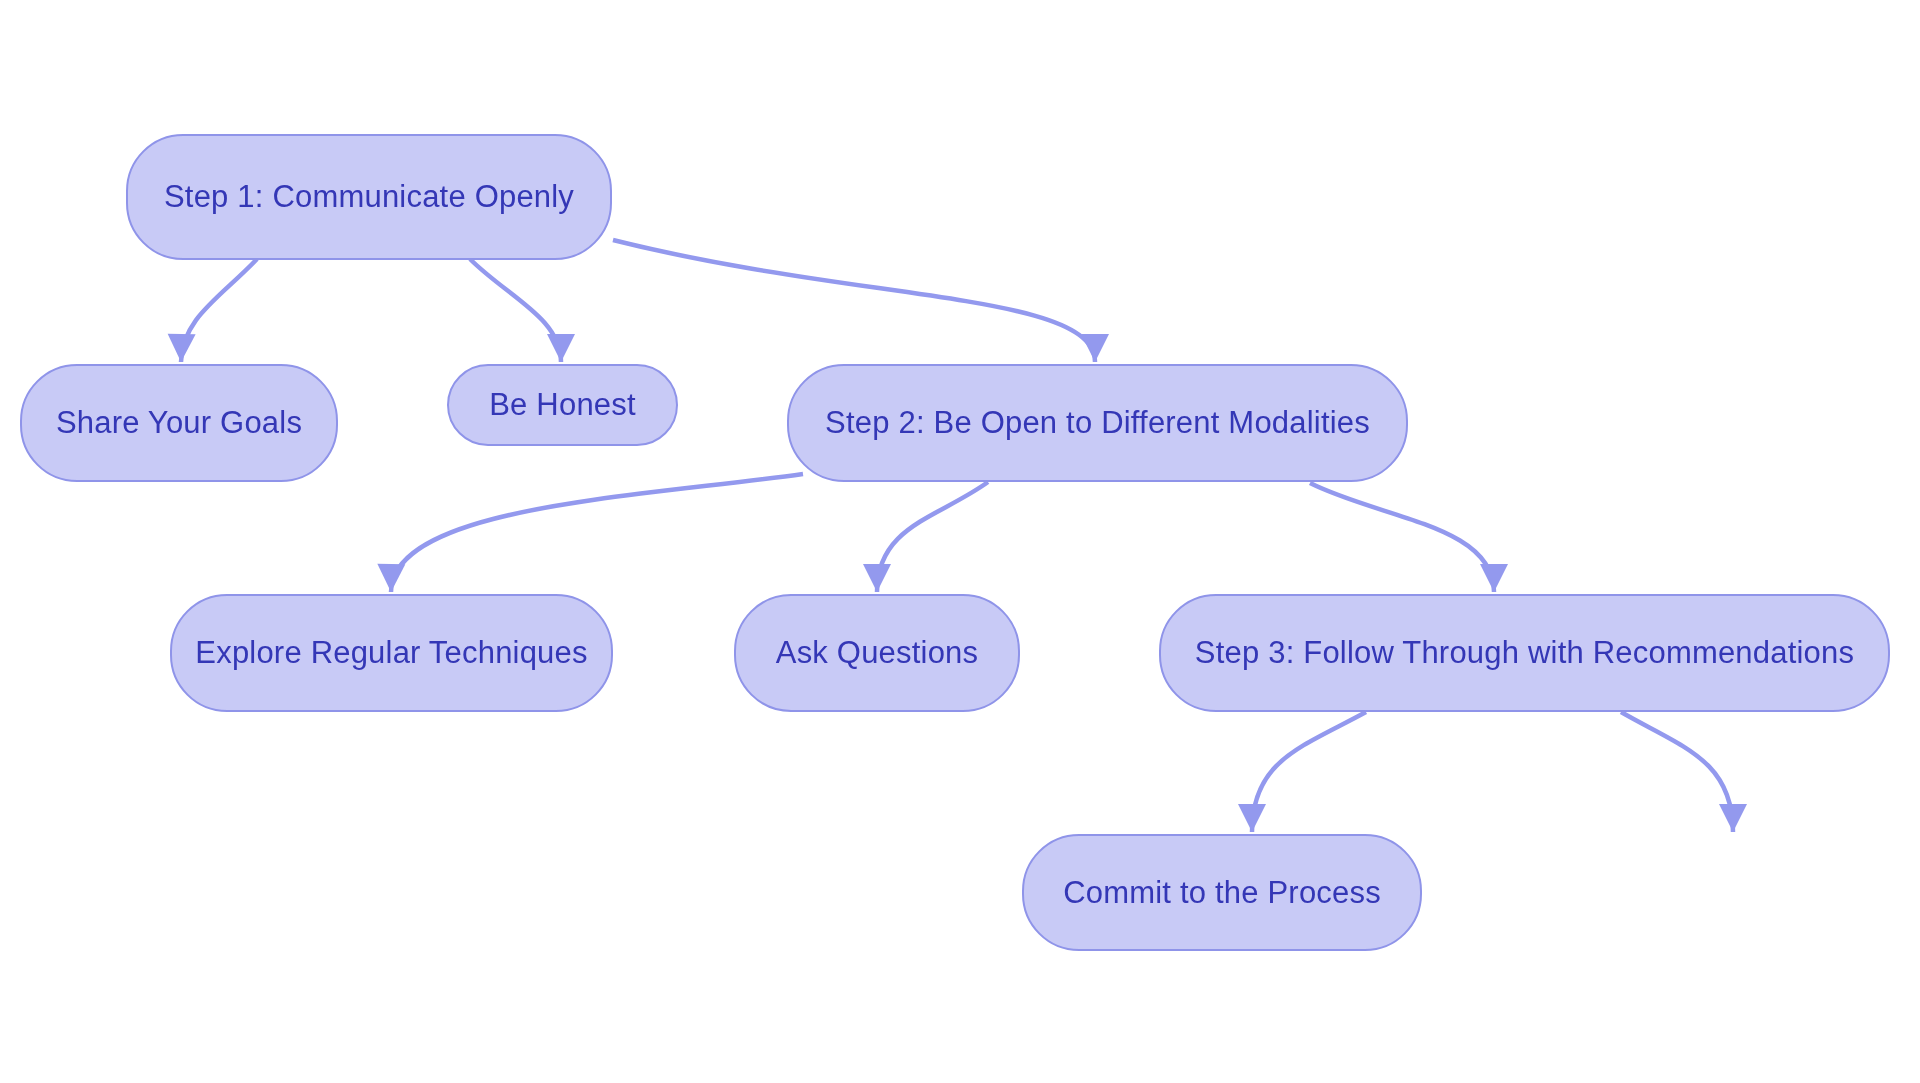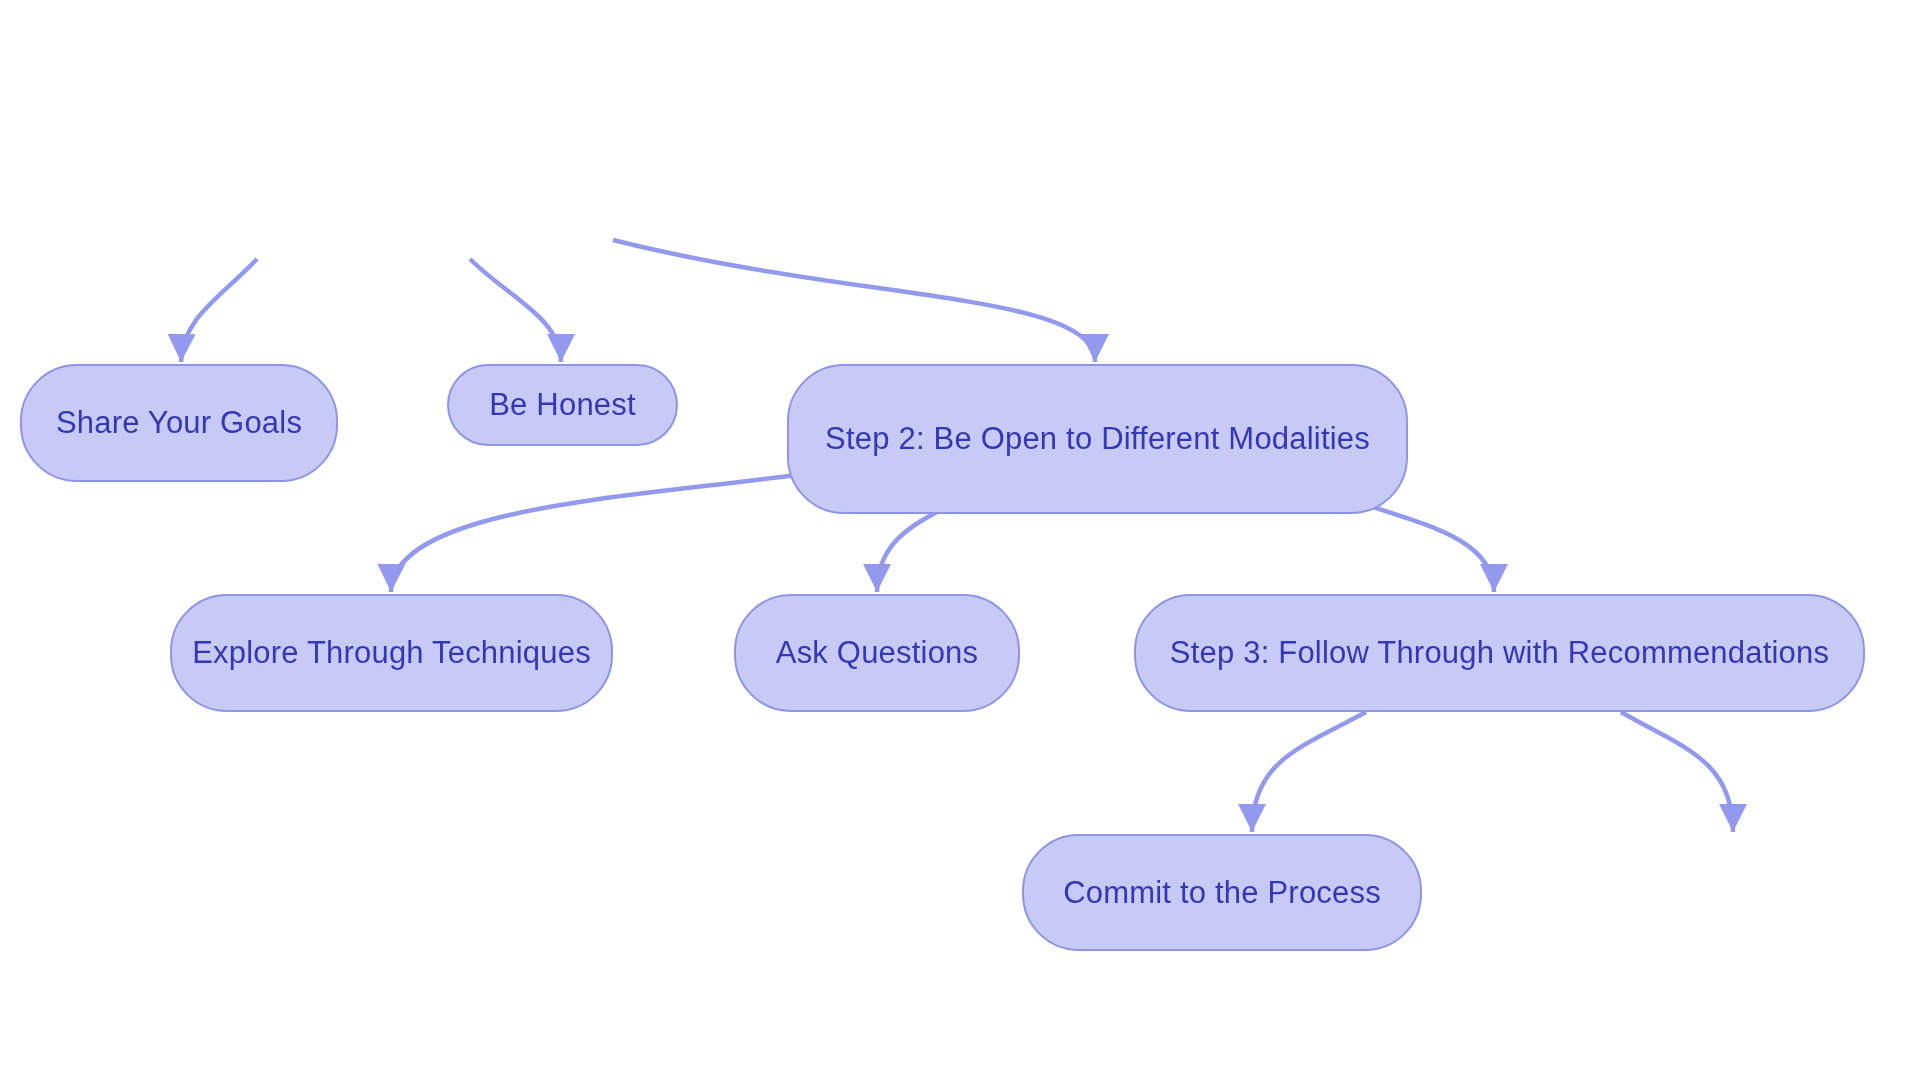--- a/index.html
+++ b/index.html
@@ -37,24 +37,24 @@
     align-items: center;
     justify-content: center;
     color: #3437b6;
     font-size: 31px;
     letter-spacing: 0.2px;
     white-space: nowrap;
   }
   #n-step1    { left: 126px;  top: 134px; width: 486px; height: 126px; }
   #n-share    { left: 20px;   top: 364px; width: 318px; height: 118px; }
   #n-honest   { left: 447px;  top: 364px; width: 231px; height: 82px; }
-  #n-step2    { left: 787px;  top: 364px; width: 621px; height: 150px; }
+  #n-step2    { left: 787px;  top: 364px; width: 621px; height: 118px; }
   #n-explore  { left: 170px;  top: 594px; width: 443px; height: 118px; }
   #n-ask      { left: 734px;  top: 594px; width: 286px; height: 118px; }
-  #n-step3    { left: 1134px; top: 594px; width: 731px; height: 118px; justify-content: center; }
+  #n-step3    { left: 1159px; top: 594px; width: 731px; height: 118px; justify-content: center; }
   #n-commit   { left: 1022px; top: 834px; width: 400px; height: 117px; }
   #n-checkins { left: 1572px; top: 834px; width: 322px; height: 117px; }
 </style>
 </head>
 <body>
 
 <div class="canvas">
 
   <svg class="edge-layer" width="1920" height="1083" viewBox="0 0 1920 1083" aria-hidden="true">
     <defs>
@@ -65,35 +65,38 @@
     <path class="edge" marker-end="url(#arrowhead)" d="M 257,259 C 221,297 182,318 181,362"></path>
     <path class="edge" marker-end="url(#arrowhead)" d="M 470,259 C 508,297 561,318 561,362"></path>
     <path class="edge" marker-end="url(#arrowhead)" d="M 613,240 C 860,302 1095,292 1095,362"></path>
     <path class="edge" marker-end="url(#arrowhead)" d="M 803,474 C 640,497 392,506 391,592"></path>
     <path class="edge" marker-end="url(#arrowhead)" d="M 988,482 C 938,518 877,526 877,592"></path>
     <path class="edge" marker-end="url(#arrowhead)" d="M 1310,483 C 1382,519 1494,525 1494,592"></path>
     <path class="edge" marker-end="url(#arrowhead)" d="M 1366,712 C 1302,747 1252,760 1252,832"></path>
     <path class="edge" marker-end="url(#arrowhead)" d="M 1621,712 C 1682,747 1733,760 1733,832"></path>
   </svg>
 
+  <div class="node" id="n-step1">
+    <span class="node-label">Step 1: Communicate Openly</span>
+  </div>
 
   <div class="node" id="n-share">
     <span class="node-label">Share Your Goals</span>
   </div>
 
   <div class="node" id="n-honest">
     <span class="node-label">Be Honest</span>
   </div>
 
   <div class="node" id="n-step2">
     <span class="node-label">Step 2: Be Open to Different Modalities</span>
   </div>
 
   <div class="node" id="n-explore">
-    <span class="node-label">Explore Through Techniques</span>
+    <span class="node-label">Explore Regular Techniques</span>
   </div>
 
   <div class="node" id="n-ask">
     <span class="node-label">Ask Questions</span>
   </div>
 
   <div class="node" id="n-step3">
     <span class="node-label">Step 3: Follow Through with Recommendations</span>
   </div>
 

